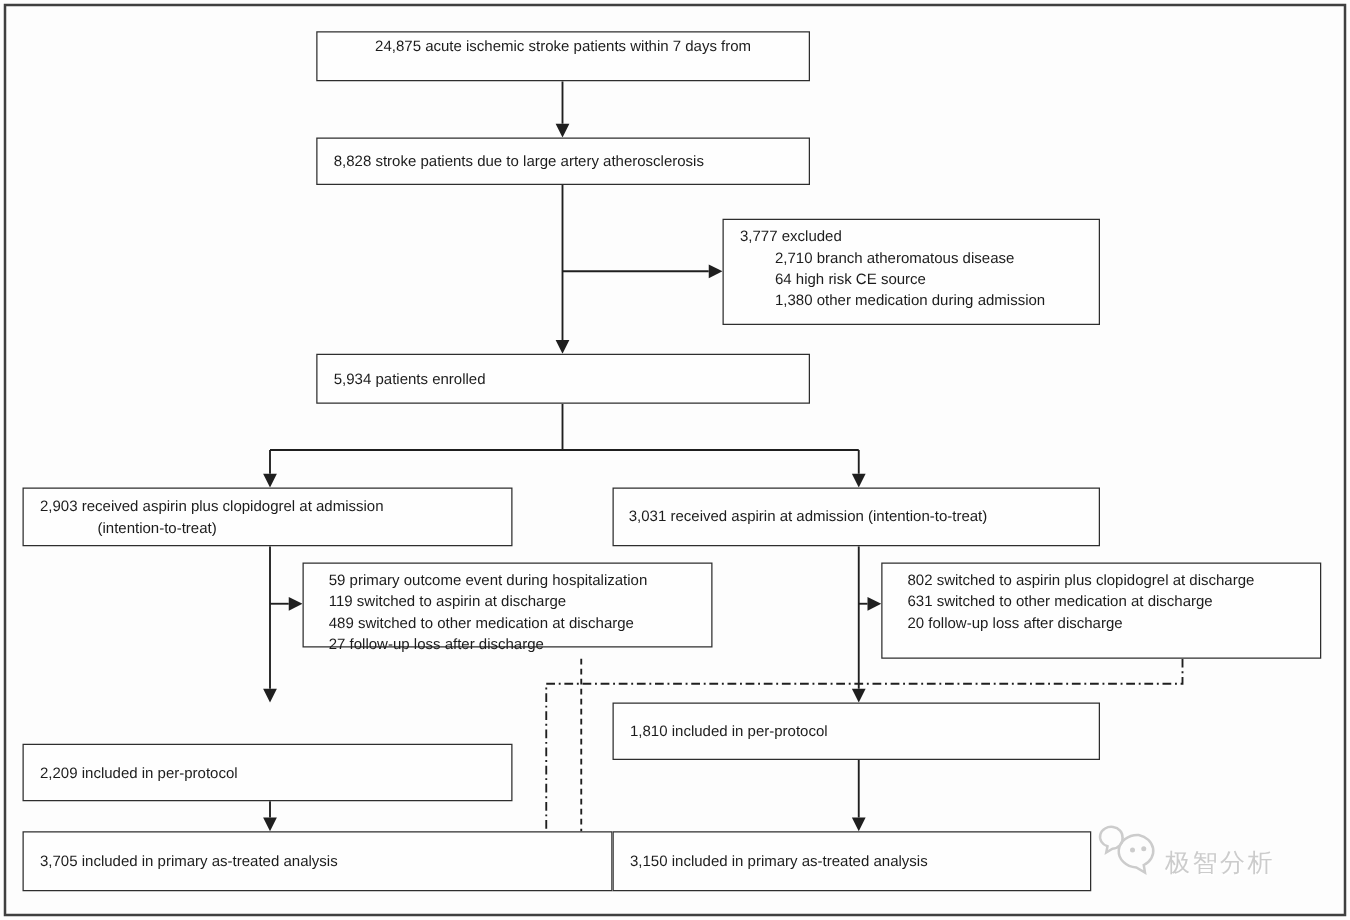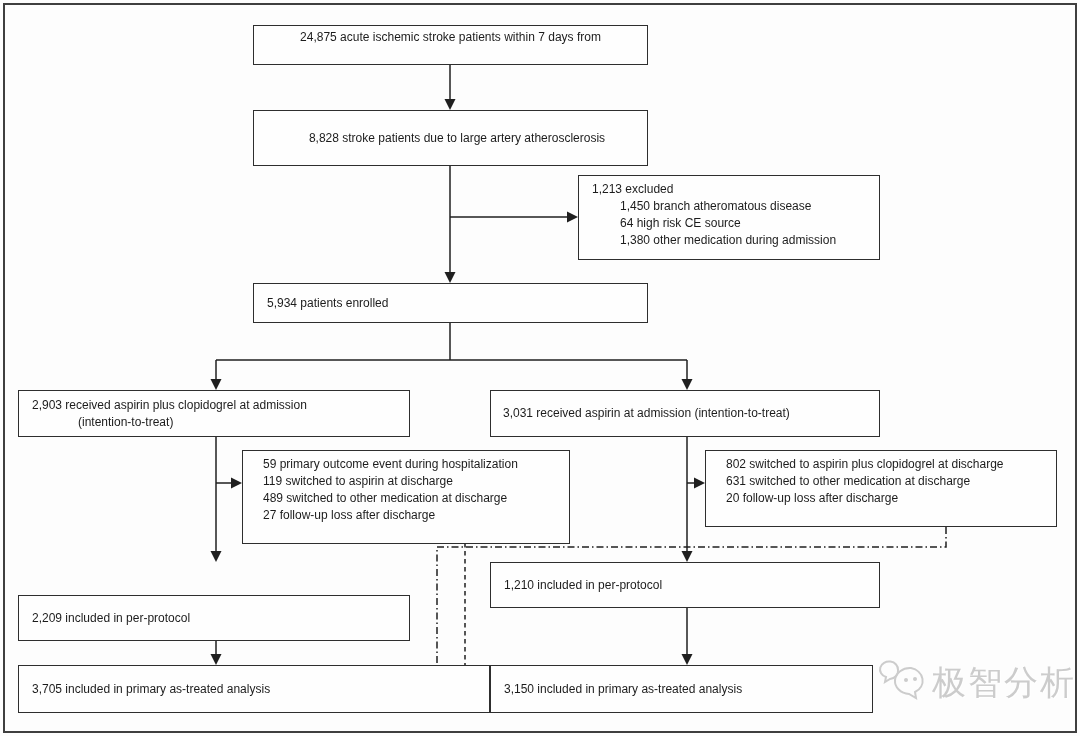--- a/index.html
+++ b/index.html
@@ -14,22 +14,22 @@
     font-size:12px;line-height:17px;box-sizing:border-box;
   }
   .node .ln{white-space:nowrap;}
   .vcenter{display:flex;flex-direction:column;justify-content:center;padding-left:13px;}
   .ctr{text-align:center;padding-top:3px;}
   .pad-list{padding:5px 8px 0 13px;}
   .pad-list .ind{padding-left:28px;}
   .pad-list2{padding:5px 8px 0 20px;}
   .hang .ind2{padding-left:46px;}
   .watermark{
-    position:absolute;left:878px;top:660px;display:flex;align-items:flex-start;gap:0;
-    color:#cccccc;font-size:34px;letter-spacing:2px;
+    position:absolute;left:878px;top:660px;display:flex;align-items:flex-end;gap:0;
+    color:#cccccc;font-size:20px;letter-spacing:2px;
     text-shadow:1px 1px 0 #ffffff;user-select:none;
   }
 </style>
 </head>
 <body>
 
 <div class="canvas">
 
   <svg class="connectors" viewBox="0 0 1080 736" xmlns="http://www.w3.org/2000/svg">
     <g stroke="#1f1f1f" stroke-width="1.5" fill="none">
@@ -71,62 +71,62 @@
       <polygon points="681.5,654 692.5,654 687,665"></polygon>
       <polygon points="478,684.5 478,695.5 490,690"></polygon>
       <polygon points="422,684.5 422,695.5 410,690"></polygon>
     </g>
   </svg>
 
   <div class="node ctr" style="left:253px;top:25px;width:395px;height:40px;">
     <div class="ln">24,875 acute ischemic stroke patients within 7 days from</div>
   </div>
 
-  <div class="node vcenter" style="left:253px;top:110px;width:395px;height:56px;align-items:center;">
+  <div class="node vcenter" style="left:253px;top:110px;width:395px;height:38px;">
     <div class="ln">8,828 stroke patients due to large artery atherosclerosis</div>
   </div>
 
   <div class="node pad-list" style="left:578px;top:175px;width:302px;height:85px;">
-    <div class="ln">1,213 excluded</div>
-    <div class="ln ind">1,450 branch atheromatous disease</div>
+    <div class="ln">3,777 excluded</div>
+    <div class="ln ind">2,710 branch atheromatous disease</div>
     <div class="ln ind">64 high risk CE source</div>
     <div class="ln ind">1,380 other medication during admission</div>
   </div>
 
   <div class="node vcenter" style="left:253px;top:283px;width:395px;height:40px;">
     <div class="ln">5,934 patients enrolled</div>
   </div>
 
   <div class="node hang" style="left:18px;top:390px;width:392px;height:47px;padding:6px 8px 0 13px;">
     <div class="ln">2,903 received aspirin plus clopidogrel at admission</div>
     <div class="ln ind2">(intention-to-treat)</div>
   </div>
 
   <div class="node vcenter" style="left:490px;top:390px;width:390px;height:47px;padding-left:12px;">
     <div class="ln">3,031 received aspirin at admission (intention-to-treat)</div>
   </div>
 
-  <div class="node pad-list2" style="left:242px;top:450px;width:328px;height:94px;">
+  <div class="node pad-list2" style="left:242px;top:450px;width:328px;height:68px;">
     <div class="ln">59 primary outcome event during hospitalization</div>
     <div class="ln">119 switched to aspirin at discharge</div>
     <div class="ln">489 switched to other medication at discharge</div>
     <div class="ln">27 follow-up loss after discharge</div>
   </div>
 
   <div class="node pad-list2" style="left:705px;top:450px;width:352px;height:77px;">
     <div class="ln">802 switched to aspirin plus clopidogrel at discharge</div>
     <div class="ln">631 switched to other medication at discharge</div>
     <div class="ln">20 follow-up loss after discharge</div>
   </div>
 
   <div class="node vcenter" style="left:18px;top:562px;width:392px;height:46px;margin-top:33px;">
     <div class="ln">2,209 included in per-protocol</div>
   </div>
   <div class="node vcenter" style="left:490px;top:562px;width:390px;height:46px;">
-    <div class="ln">1,210 included in per-protocol</div>
+    <div class="ln">1,810 included in per-protocol</div>
   </div>
 
   <div class="node vcenter" style="left:18px;top:665px;width:472px;height:48px;">
     <div class="ln">3,705 included in primary as-treated analysis</div>
   </div>
   <div class="node vcenter" style="left:490px;top:665px;width:383px;height:48px;">
     <div class="ln">3,150 included in primary as-treated analysis</div>
   </div>
 
   <div class="watermark">

